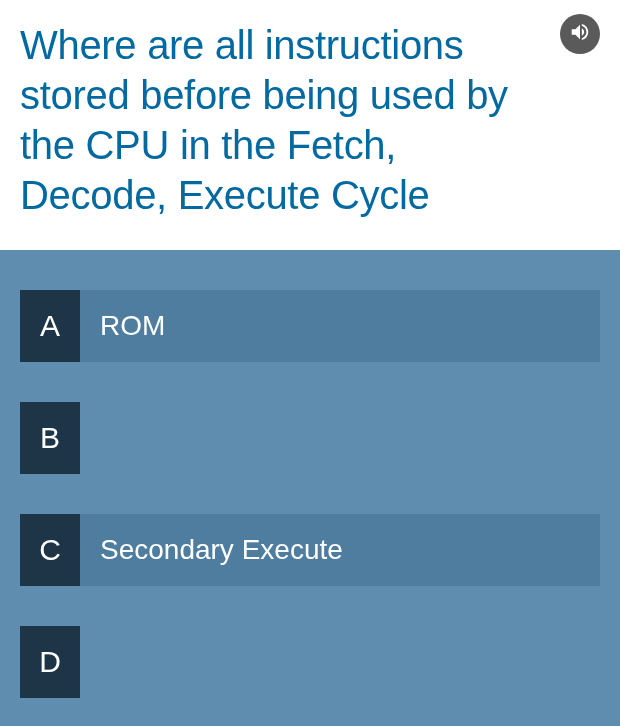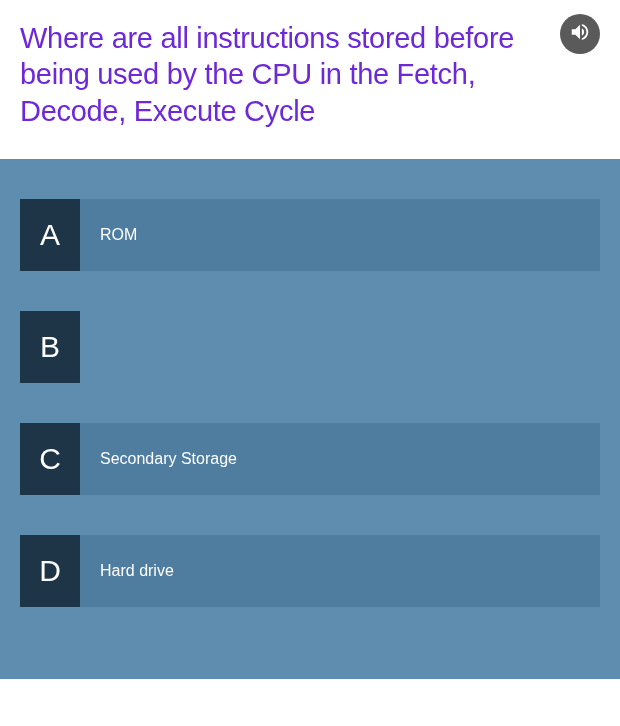--- a/index.html
+++ b/index.html
@@ -13,23 +13,23 @@
       height: 726px;
       overflow: hidden;
       background: #ffffff;
     }
     .question-area {
       background: #ffffff;
       padding: 20px 20px 30px 20px;
       position: relative;
     }
     .question-text {
-      font-size: 29px;
+      font-size: 40px;
       font-weight: 300;
-      color: #6d28d9;
+      color: #0369a1;
       line-height: 1.25;
       letter-spacing: -0.3px;
       padding-right: 60px;
     }
     .speaker-btn {
       position: absolute;
       top: 14px;
       right: 20px;
       width: 40px;
       height: 40px;
@@ -65,21 +65,21 @@
       font-weight: 300;
       display: flex;
       align-items: center;
       justify-content: center;
       flex-shrink: 0;
     }
     .answer-text {
       flex: 1;
       background: #4f7d9f;
       color: #ffffff;
-      font-size: 16px;
+      font-size: 28px;
       font-weight: 300;
       display: flex;
       align-items: center;
       padding-left: 20px;
     }
   </style>
 </head>
 <body>
 
 <div class="question-area">
@@ -96,19 +96,18 @@
 <div class="answers-area">
   <div class="answer-option">
     <div class="answer-letter">A</div>
     <div class="answer-text">ROM</div>
   </div>
   <div class="answer-option">
     <div class="answer-letter">B</div>
   </div>
   <div class="answer-option">
     <div class="answer-letter">C</div>
-    <div class="answer-text">Secondary Storage</div>
+    <div class="answer-text">Secondary Execute</div>
   </div>
   <div class="answer-option">
     <div class="answer-letter">D</div>
-    <div class="answer-text">Hard drive</div>
   </div>
 </div>
 
 </body></html>

